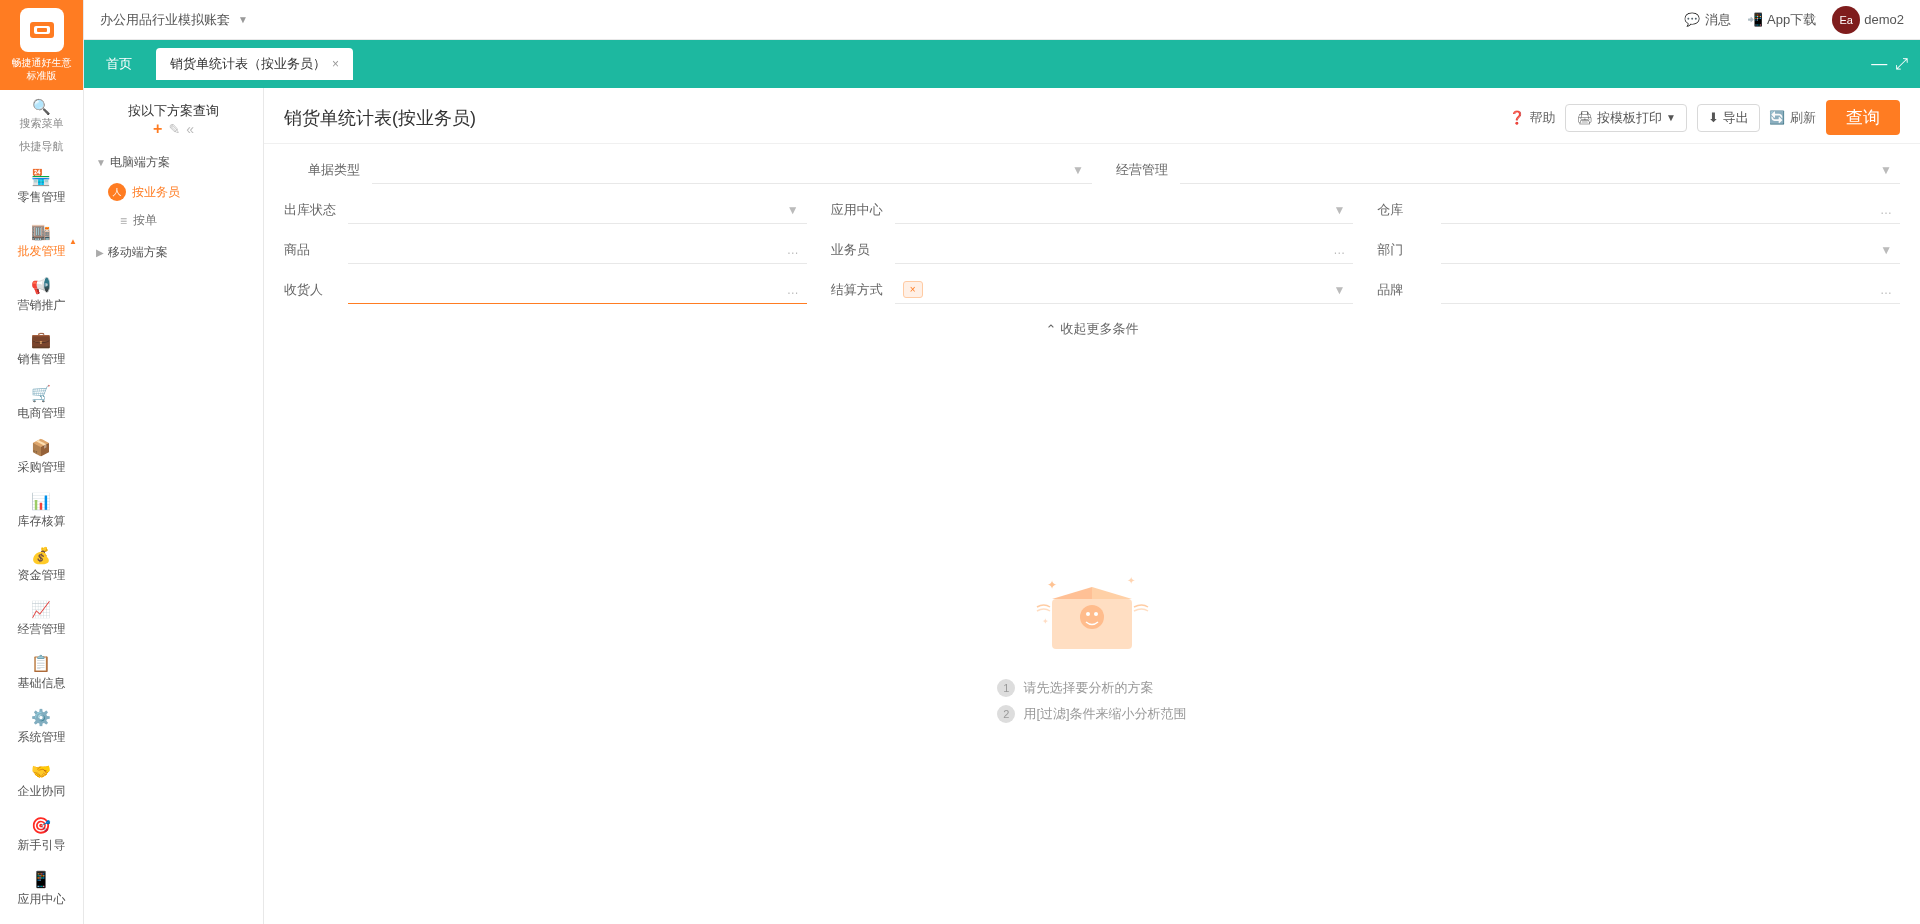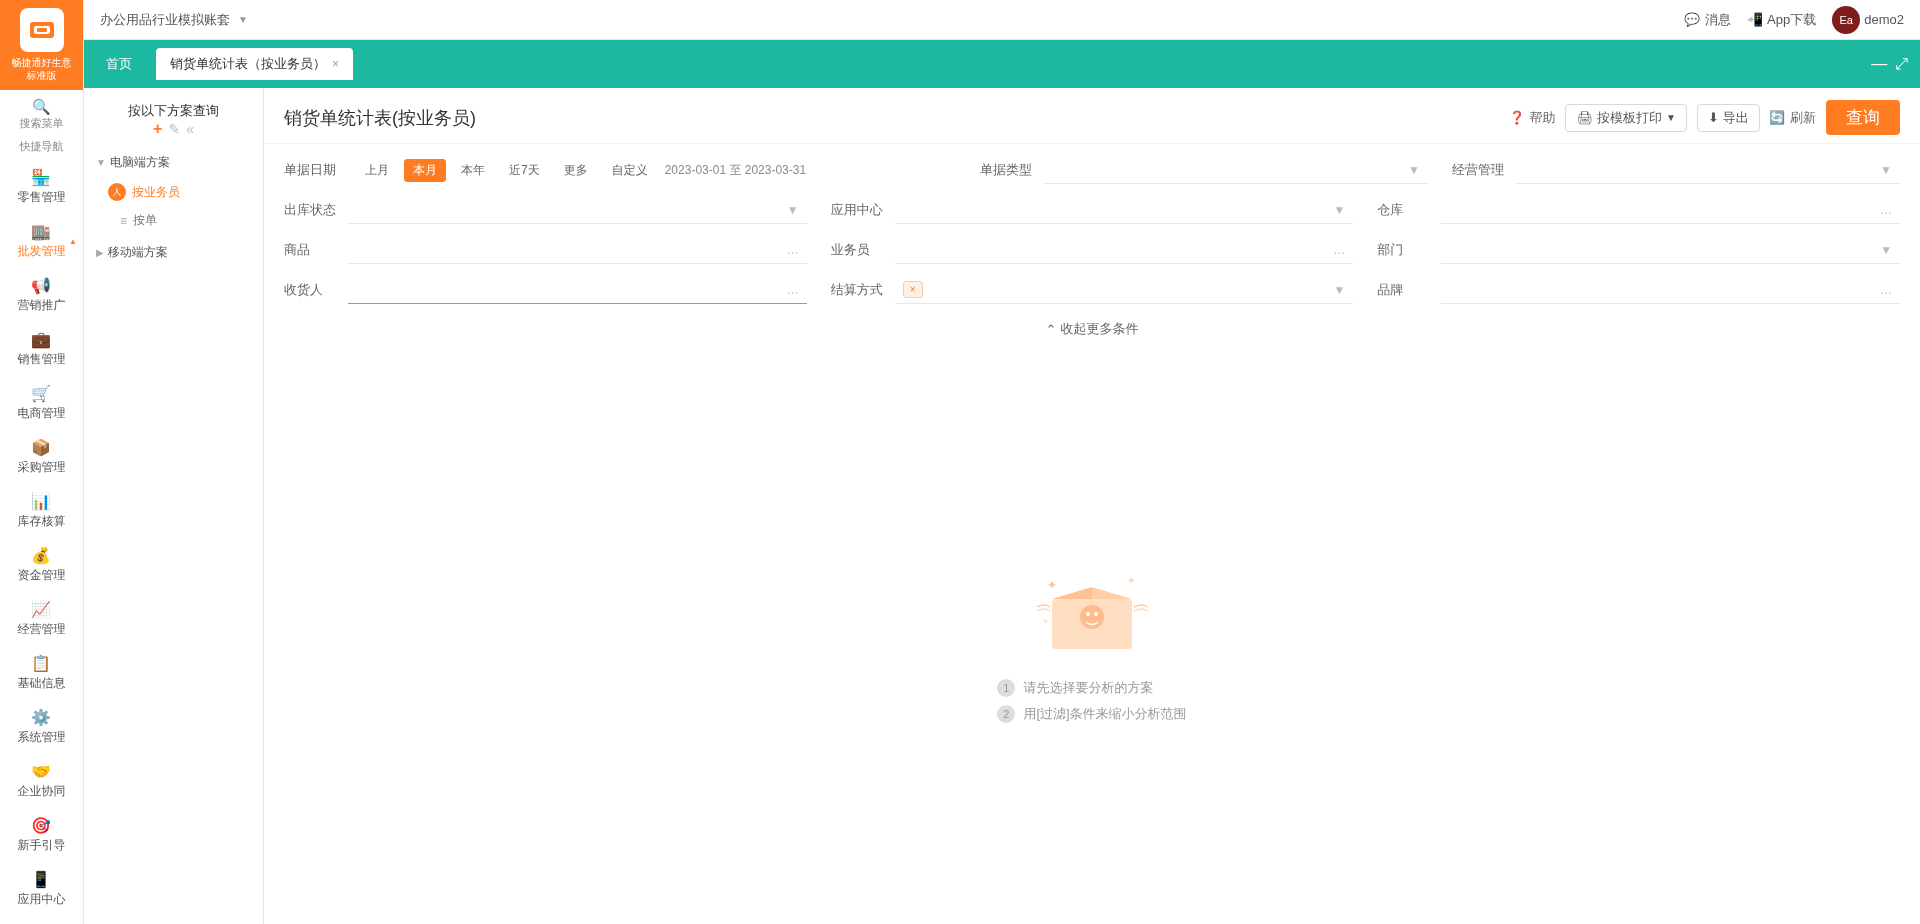--- a/index.html
+++ b/index.html
@@ -287,32 +287,20 @@
                 <button class="btn-query">查询</button>
               </div>
             </div>
           </div>
         </div>
       </div>
 
       <div class="filter-area">
 
         <div class="filter-row">
-          <div class="filter-item" style="flex:1.2;">
-            <span class="filter-label">单据日期</span>
-            <div class="date-filter">
-              <span class="date-btn">上月</span>
-              <span class="date-btn active">本月</span>
-              <span class="date-btn">本年</span>
-              <span class="date-btn">近7天</span>
-              <span class="date-btn">更多</span>
-              <span class="date-btn">自定义</span>
-            </div>
-            <span class="date-range-text" style="margin-left:8px;">2023-03-01 至 2023-03-31</span>
-          </div>
           <div class="filter-divider"></div>
           <div class="filter-item" style="flex:0.8;">
             <span class="filter-label">单据类型</span>
             <div class="filter-control">
               <span class="filter-control-text"></span>
               <span class="filter-control-icon">▼</span>
             </div>
           </div>
           <div class="filter-divider"></div>
           <div class="filter-item" style="flex:0.8;">

